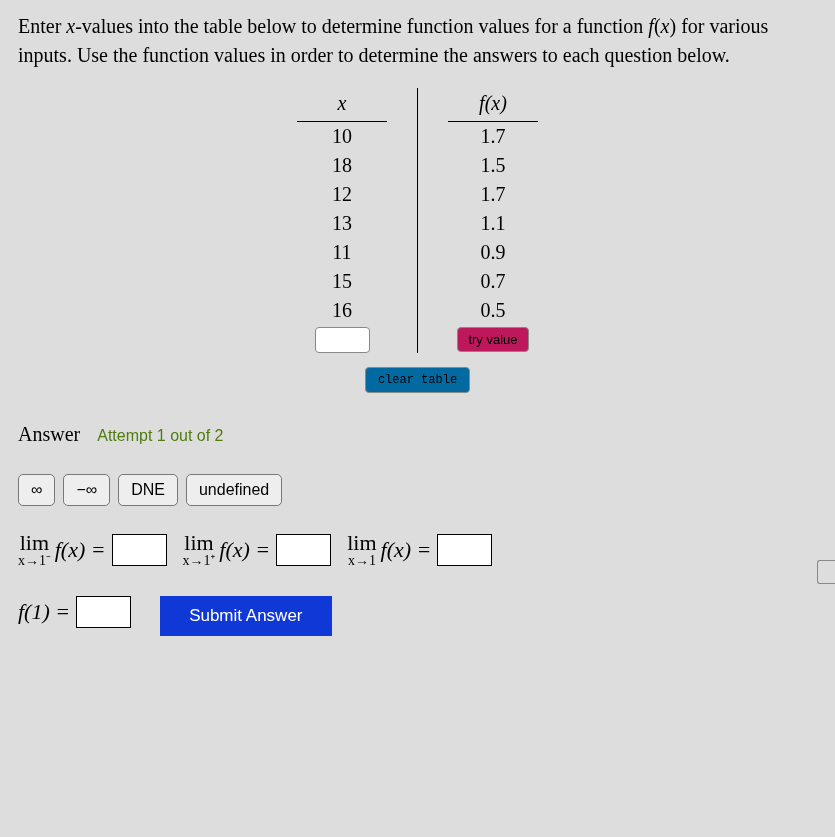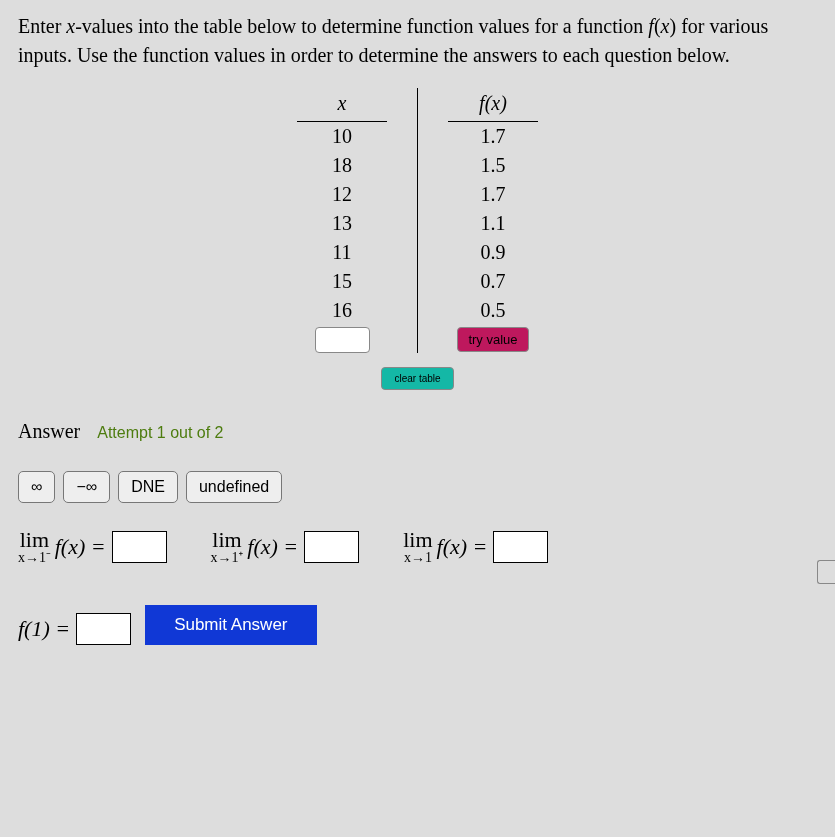--- a/index.html
+++ b/index.html
@@ -8,34 +8,34 @@
 .tbl{display:flex;justify-content:center;margin-bottom:8px}
 .tbl-inner{display:flex}
 .col{display:flex;flex-direction:column;align-items:center}
 .col.left{border-right:1.5px solid #000;padding-right:30px}
 .col.right{padding-left:30px}
 .hd{font-style:italic;font-size:20px;padding:4px 10px 6px;border-bottom:1.5px solid #000;min-width:90px;text-align:center}
 .cell{font-size:20px;padding:3px 0;min-height:28px;text-align:center}
 .x-input{width:55px;height:26px;border:1px solid #888;border-radius:4px;background:#fff;margin-top:2px}
 .try-btn{font-family:Arial,sans-serif;font-size:13px;padding:4px 10px;border:1px solid #888;border-radius:4px;background:#be185d;margin-top:2px;cursor:pointer}
 .clear-row{text-align:center;margin:14px 0 30px}
-.clear-btn{font-family:Liberation Sans, sans-serif;font-size:10px;padding:5px 12px;border:1px solid #888;border-radius:4px;background:#14b8a6;cursor:pointer}
+.clear-btn{font-family:Liberation Mono, monospace;font-size:12px;padding:5px 12px;border:1px solid #888;border-radius:4px;background:#0369a1;cursor:pointer}
 .answer-row{font-size:20px;margin-bottom:28px}
 .answer-row b{font-weight:normal}
 .answer-row .attempt{font-family:Arial,sans-serif;font-size:16px;color:#4d7c0f;margin-left:12px}
 .chips{display:flex;gap:8px;margin-bottom:26px}
 .chip{font-family:Arial,sans-serif;font-size:16px;padding:6px 12px;border:1px solid #777;border-radius:5px;background:#eee;cursor:pointer}
-.limits-row{display:flex;gap:44px;align-items:center;margin-bottom:40px;flex-wrap:nowrap}
+.limits-row{display:flex;gap:16px;align-items:center;margin-bottom:28px;flex-wrap:nowrap}
 .lim{display:flex;align-items:center;font-size:22px;white-space:nowrap}
 .lim .op{display:inline-flex;flex-direction:column;align-items:center;line-height:1;margin-right:4px}
 .lim .op .top{font-size:22px}
 .lim .op .bot{font-size:14px}
 .lim .fx{font-style:italic}
 .ans-box{display:inline-block;width:55px;height:32px;border:1.5px solid #000;background:#fff;margin-left:6px;vertical-align:middle}
-.bottom-row{display:flex;align-items:flex-end;gap:14px}
+.bottom-row{display:flex;align-items:flex-start;gap:29px}
 .submit-btn{font-family:Arial,sans-serif;font-size:17px;color:#fff;background:#1038d6;border:none;padding:10px 29px;cursor:pointer}
 .side-icon{position:absolute;right:0;top:560px;width:18px;height:24px;border:1px solid #888;border-right:none;background:#ddd;border-radius:3px 0 0 3px}
 </style>
 </head>
 <body>
 
 <div class="instructions">
   Enter <i>x</i>-values into the table below to determine function values for a function <i>f</i>(<i>x</i>) for various inputs. Use the function values in order to determine the answers to each question below.
 </div>
 

